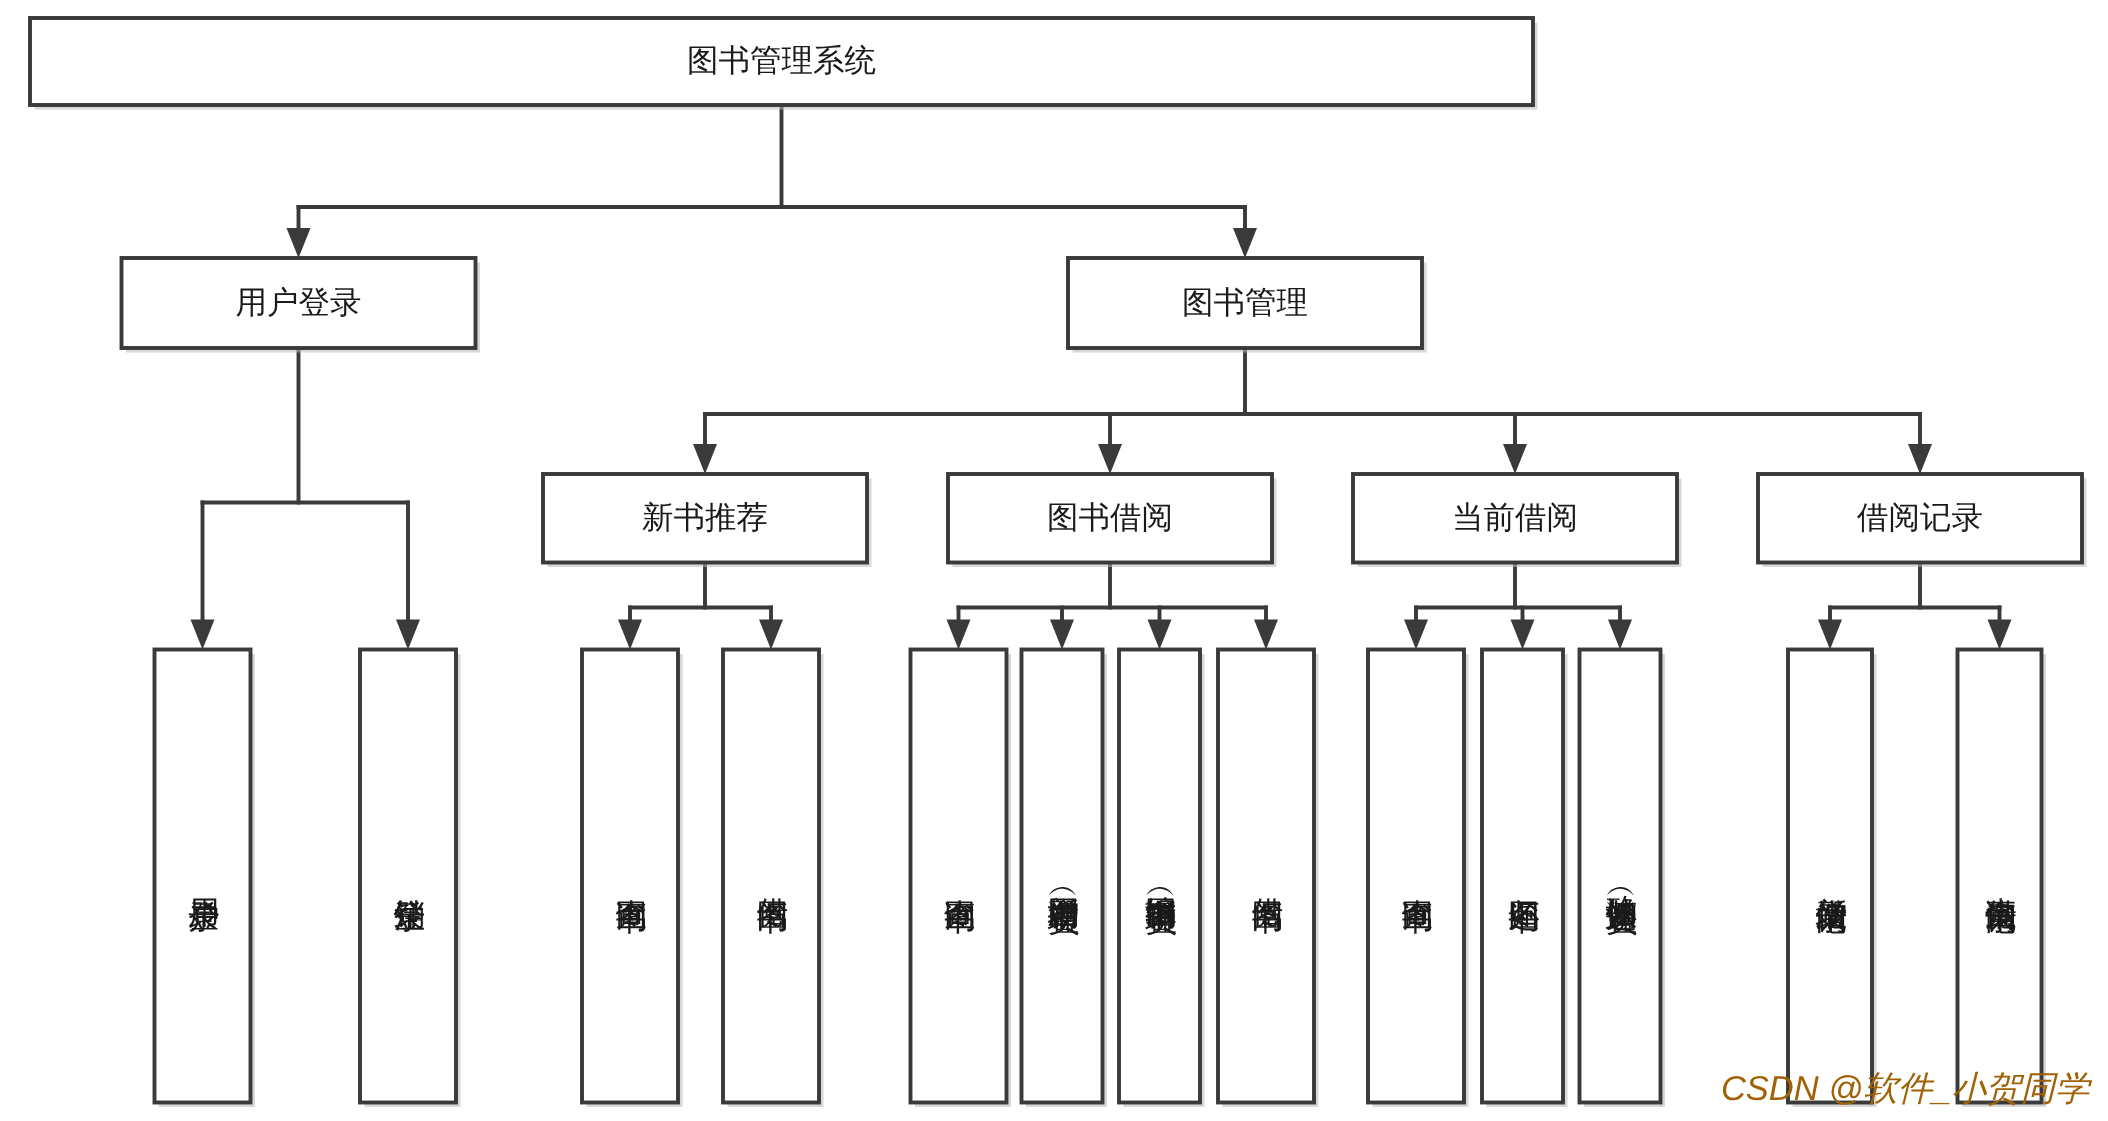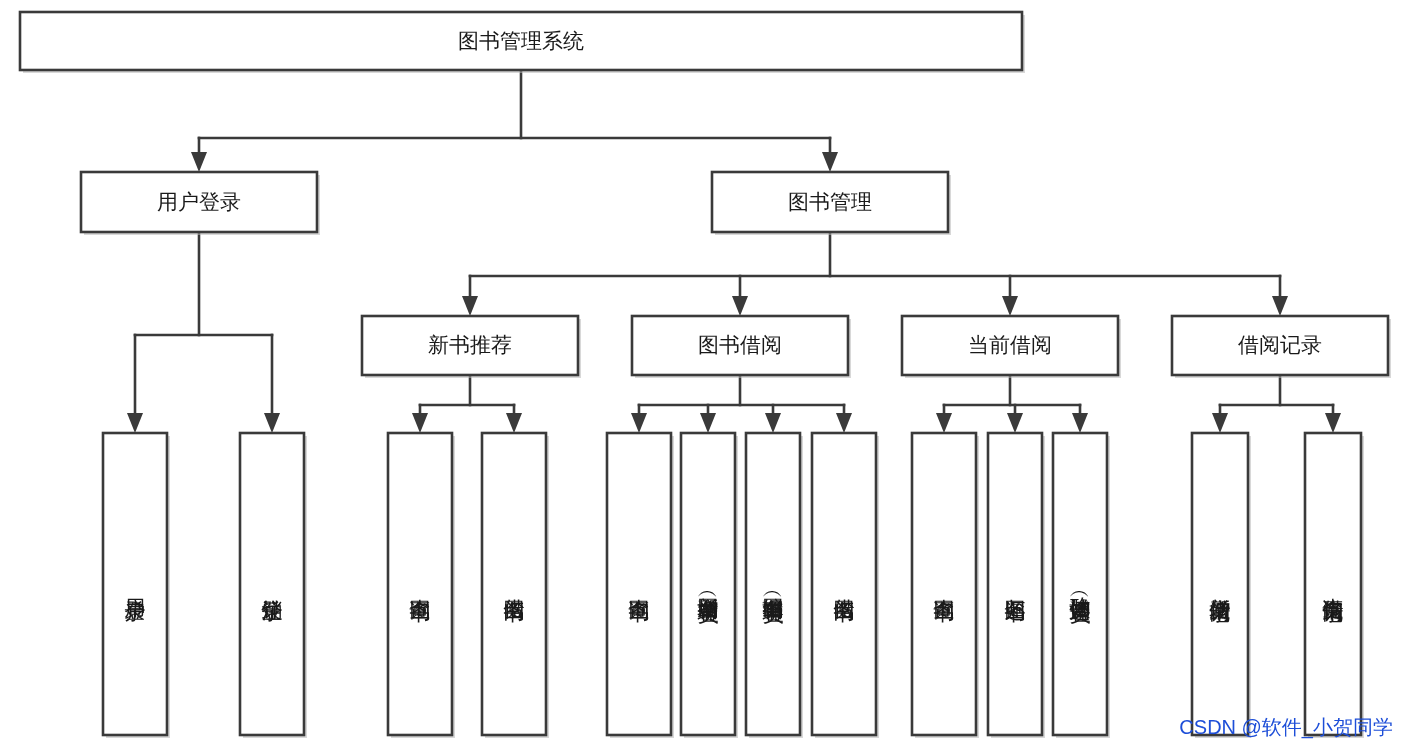--- a/index.html
+++ b/index.html
@@ -63,25 +63,26 @@
     letter-spacing: 1px;
     display: flex;
     align-items: center;
     justify-content: center;
     white-space: nowrap;
     pointer-events: none;
   }
   .watermark {
     position: absolute;
     font-family: "Liberation Sans", "DejaVu Sans", sans-serif;
-    font-size: 20px;
-    color: #1d4ed8;
+    font-size: 23px;
+    color: #a16207;
     white-space: nowrap;
     right: 12px;
     bottom: 6px;
+    font-style: italic;
   }
 </style>
 </head>
 <body>
 
 <div id="diagram-root">
   <svg class="diagram-canvas" viewBox="0 0 1405 747">
     <g id="connector-layer">
         <line class="connector" x1="521" y1="70" x2="521" y2="138"></line>
         <line class="connector" x1="199" y1="138" x2="830" y2="138"></line>

